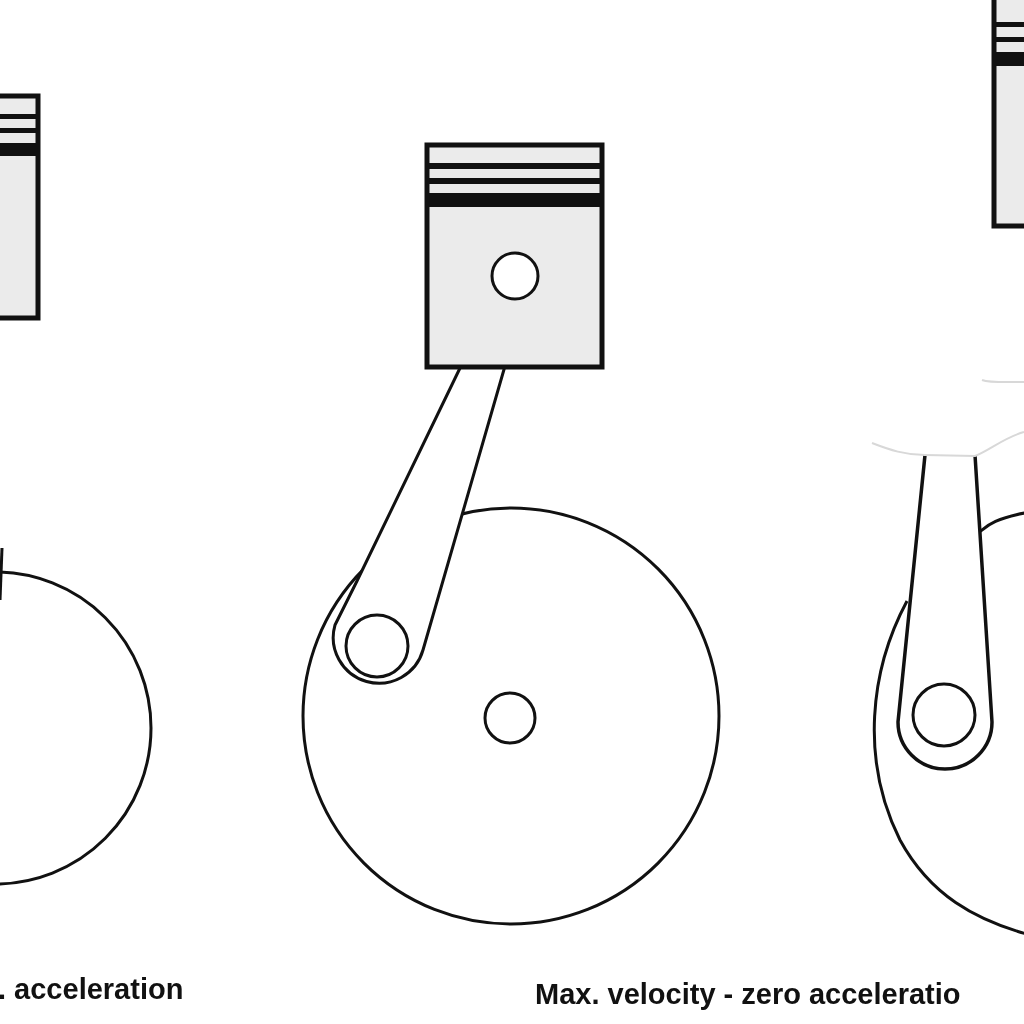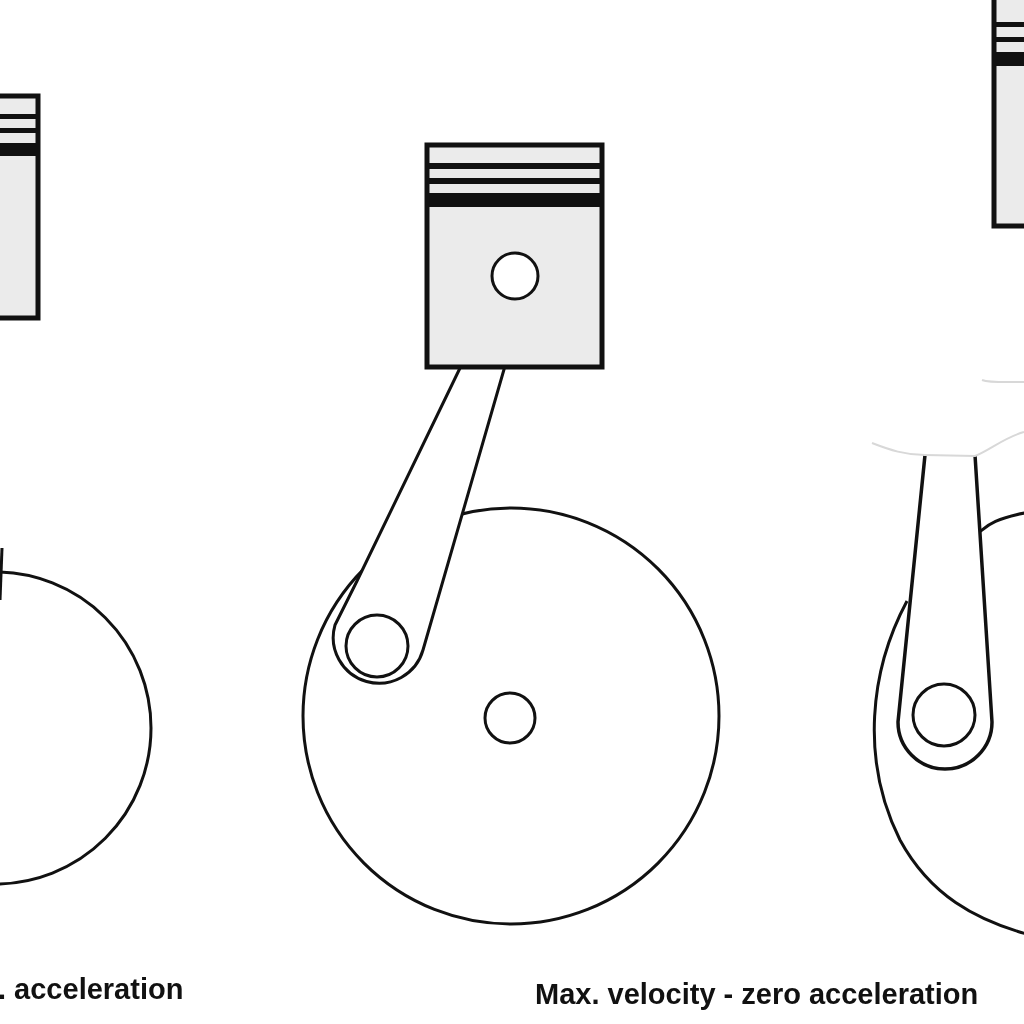--- a/index.html
+++ b/index.html
@@ -92,13 +92,13 @@
     <g>
       <rect x="994" y="-10" width="60" height="236" fill="#ebebeb" stroke="#111111" stroke-width="5"></rect>
       <rect x="994" y="22" width="60" height="5" fill="#111111"></rect>
       <rect x="994" y="37" width="60" height="5" fill="#111111"></rect>
       <rect x="994" y="52" width="60" height="14" fill="#111111"></rect>
     </g>
   </g>
 </svg>
 
 <div class="caption" id="caption-left">. acceleration</div>
-<div class="caption" id="caption-right">Max. velocity - zero acceleration</div>
+<div class="caption" id="caption-right">Max. velocity - zero acceleratio</div>
 
 </body></html>

